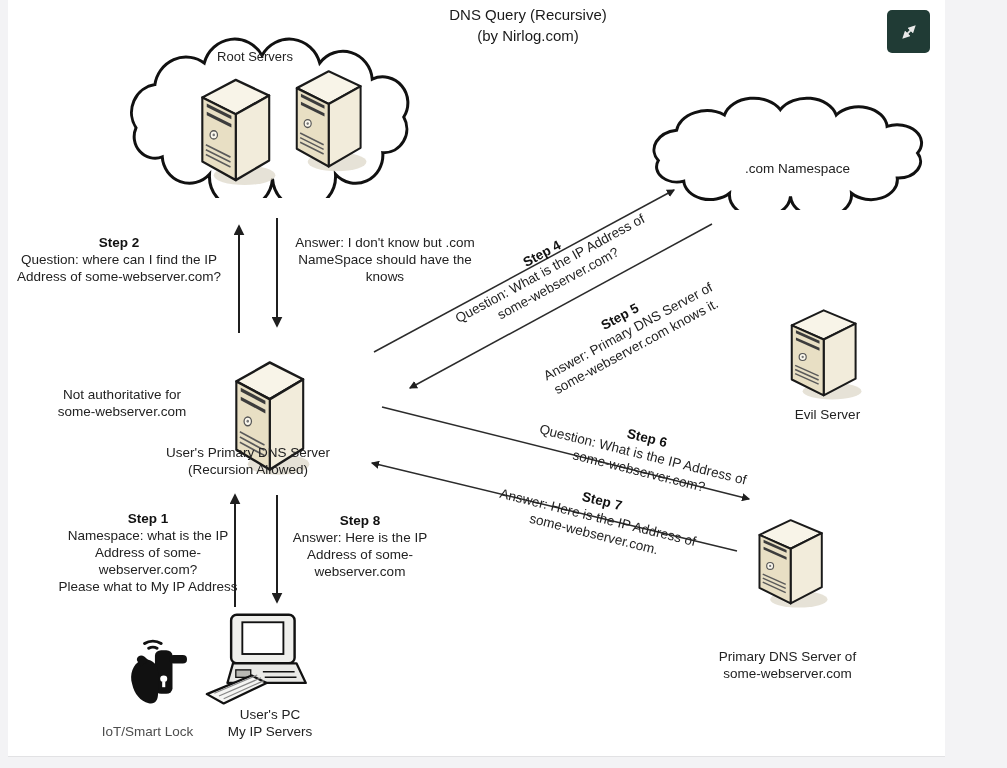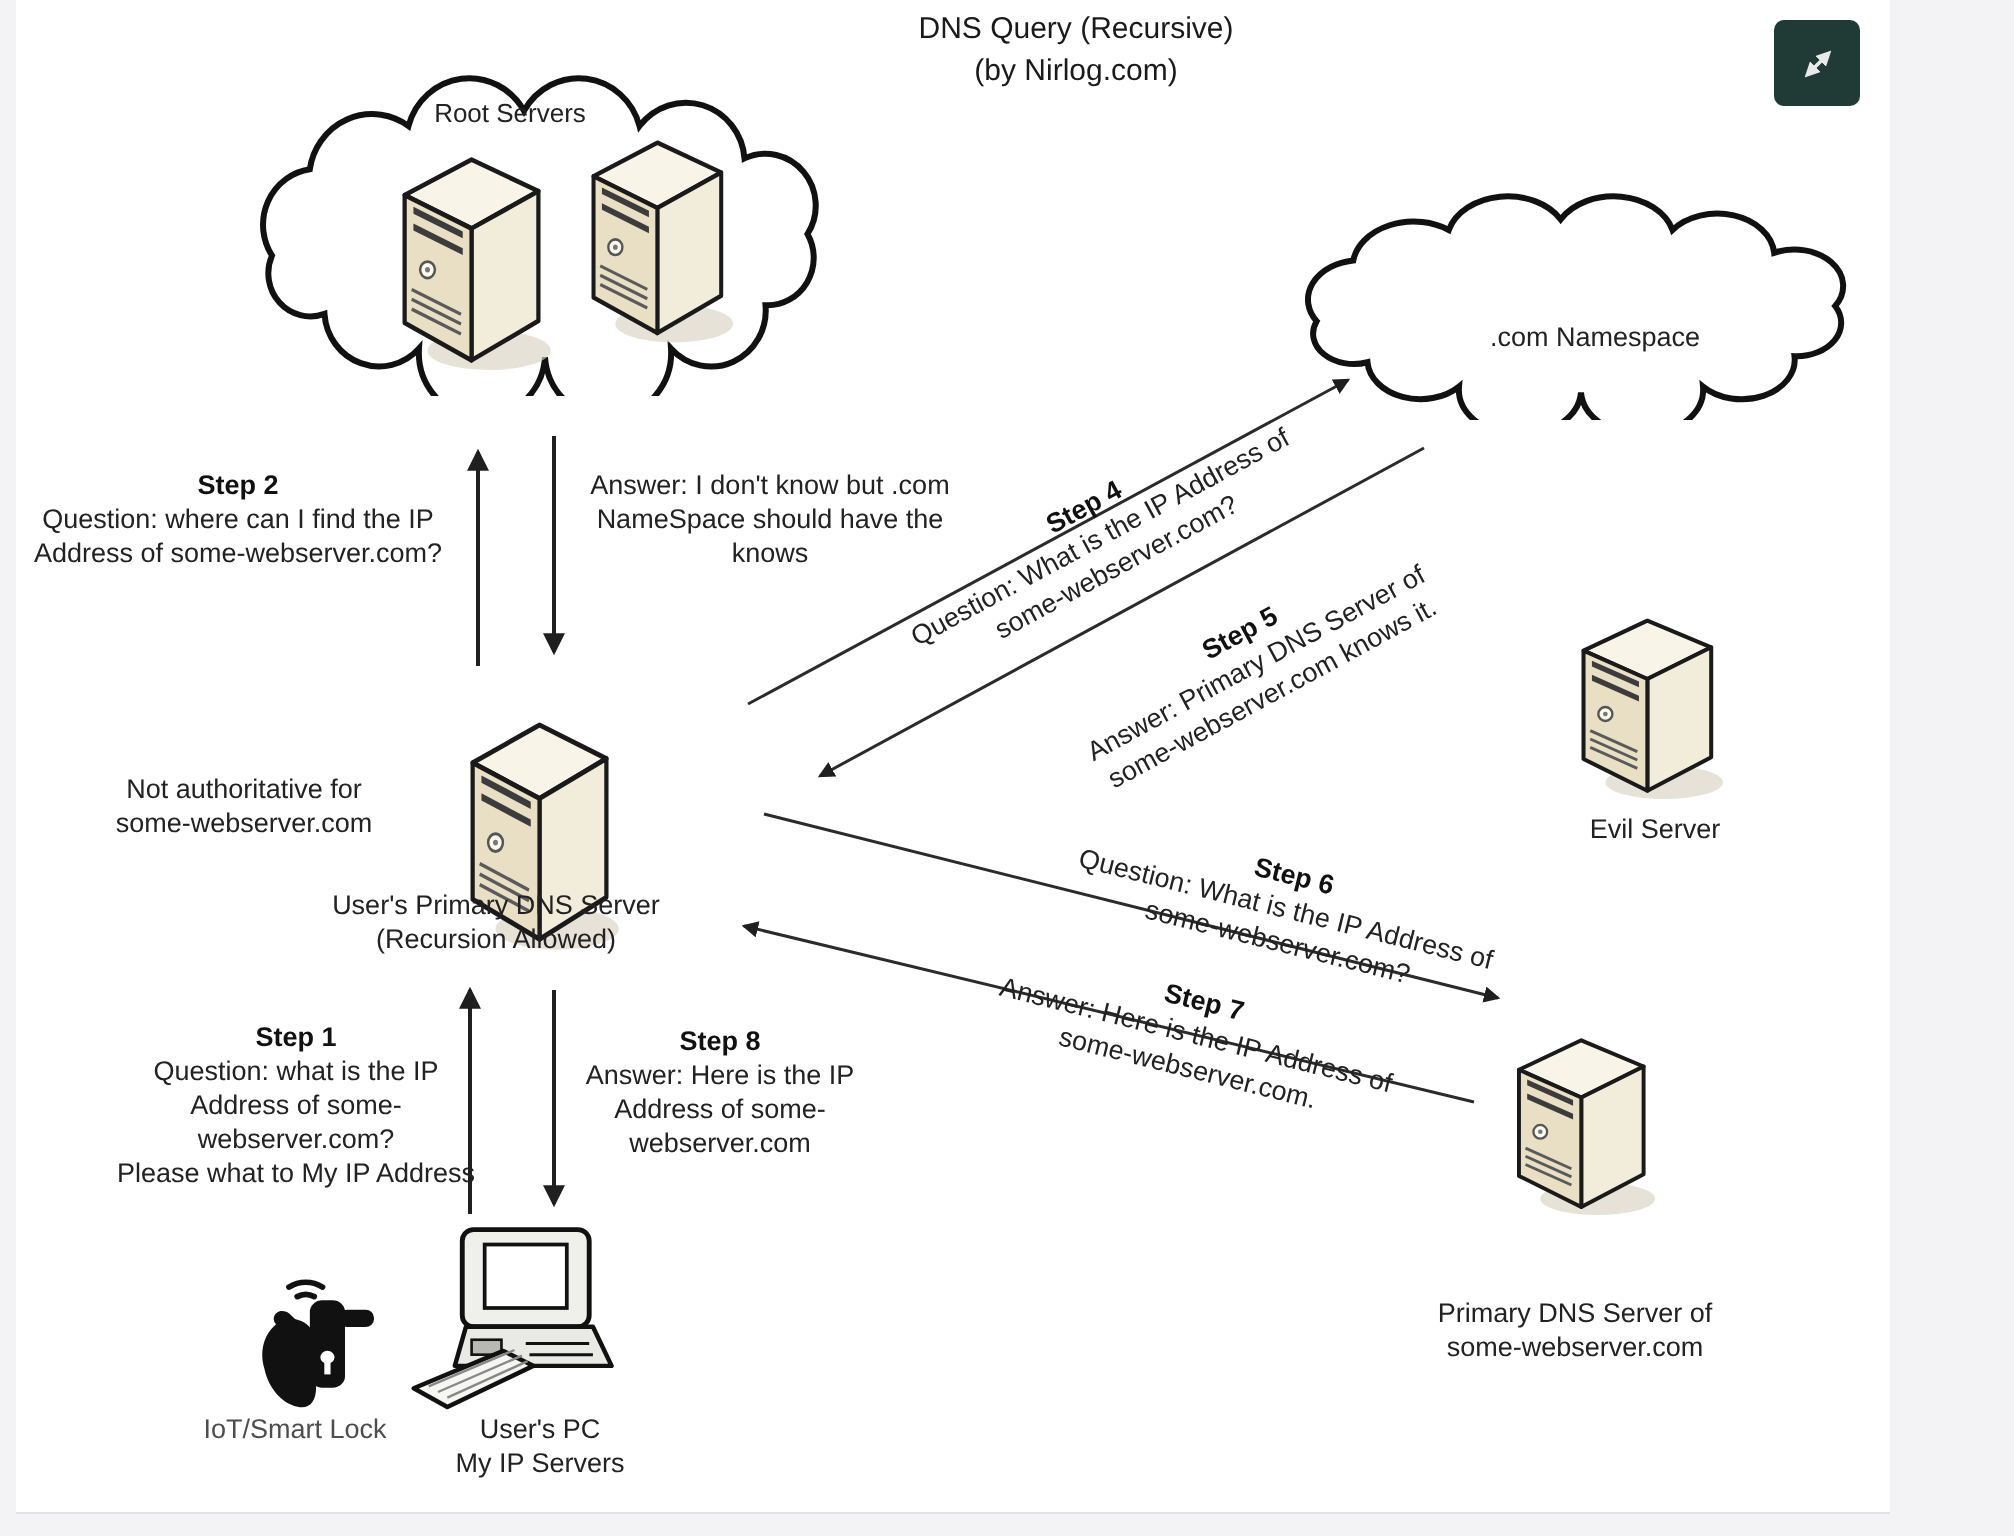--- a/index.html
+++ b/index.html
@@ -10,21 +10,21 @@
     font-family:"Liberation Sans", sans-serif;
   }
   .canvas { position:absolute; left:8px; top:0; width:937px; height:756px;
             background:#ffffff; box-shadow:0 1px 0 #e2e2e4; }
   svg { display:block; }
   .abs { position:absolute; }
   .lbl { position:absolute; text-align:center; font-size:13.5px; line-height:17px; color:#222; }
   .lbl .b, .step .b { font-weight:bold; font-size:13.5px; color:#111; }
   .step { position:absolute; text-align:center; font-size:13.5px; line-height:17px; color:#222; }
   .rot { transform-origin:50% 50%; }
-  .title { position:absolute; left:338px; top:4px; width:400px; text-align:center;
+  .title { position:absolute; left:328px; top:4px; width:400px; text-align:center;
            font-size:15px; line-height:21px; color:#1a1a1a; }
   .expand-btn { position:absolute; left:887px; top:10px; width:43px; height:43px;
                 background:#203b35; border:none; border-radius:5px; padding:0;
                 display:flex; align-items:center; justify-content:center; cursor:pointer; }
   .overlay { position:absolute; left:0; top:0; pointer-events:none; }
   .gray { color:#4d4d4d; }
 </style>
 </head>
 <body>
 
@@ -149,21 +149,21 @@
 </div>
 <div class="lbl" style="left:765px;top:406px;width:125px">Evil Server</div>
 <div class="lbl" style="left:700px;top:648px;width:175px">
   <div>Primary DNS Server of</div>
   <div>some-webserver.com</div>
 </div>
 <div class="lbl" style="left:200px;top:706px;width:140px">
   <div>User's PC</div>
   <div>My IP Servers</div>
 </div>
-<div class="lbl gray" style="left:85px;top:706px;width:125px">IoT/Smart Lock</div>
+<div class="lbl gray" style="left:85px;top:723px;width:125px">IoT/Smart Lock</div>
 
 <div class="step" style="left:-4px;top:234px;width:246px">
   <div class="b">Step 2</div>
   <div>Question: where can I find the IP</div>
   <div>Address of some-webserver.com?</div>
 </div>
 <div class="step" style="left:272px;top:234px;width:226px">
   <div>Answer: I don't know but .com</div>
   <div>NameSpace should have the</div>
   <div>knows</div>
@@ -183,21 +183,21 @@
   <div>Question: What is the IP Address of</div>
   <div>some-webserver.com?</div>
 </div>
 <div class="step rot" style="left:473px;top:492px;width:250px;transform:rotate(14deg)">
   <div class="b">Step 7</div>
   <div>Answer: Here is the IP Address of</div>
   <div>some-webserver.com.</div>
 </div>
 <div class="step" style="left:28px;top:510px;width:240px">
   <div class="b">Step 1</div>
-  <div>Question: what is the IP</div>
+  <div>Namespace: what is the IP</div>
   <div>Address of some-</div>
   <div>webserver.com?</div>
   <div>Please what to My IP Address</div>
 </div>
 <div class="step" style="left:270px;top:512px;width:180px">
   <div class="b">Step 8</div>
   <div>Answer: Here is the IP</div>
   <div>Address of some-</div>
   <div>webserver.com</div>
 </div>

